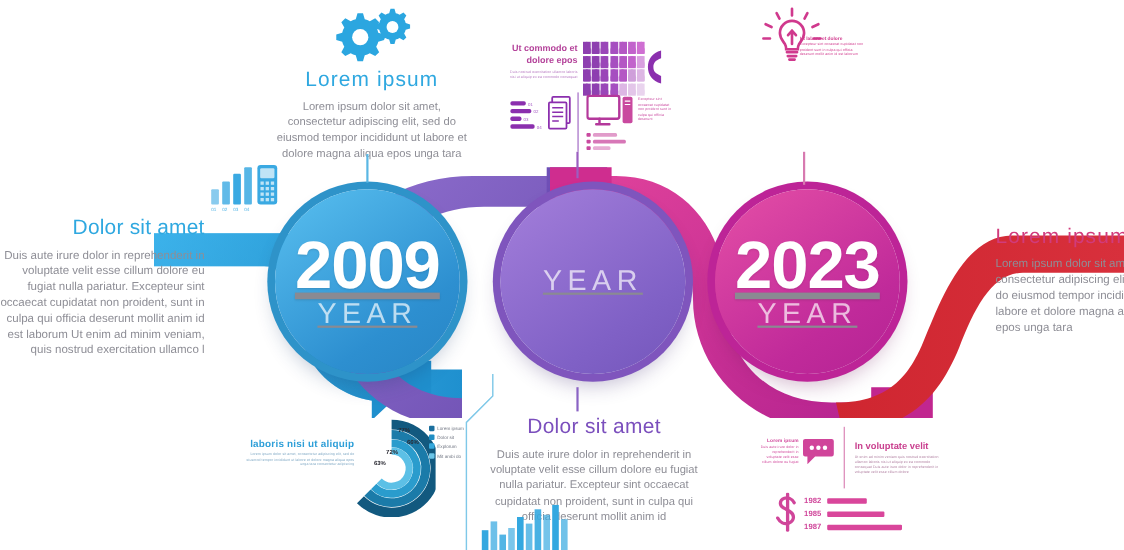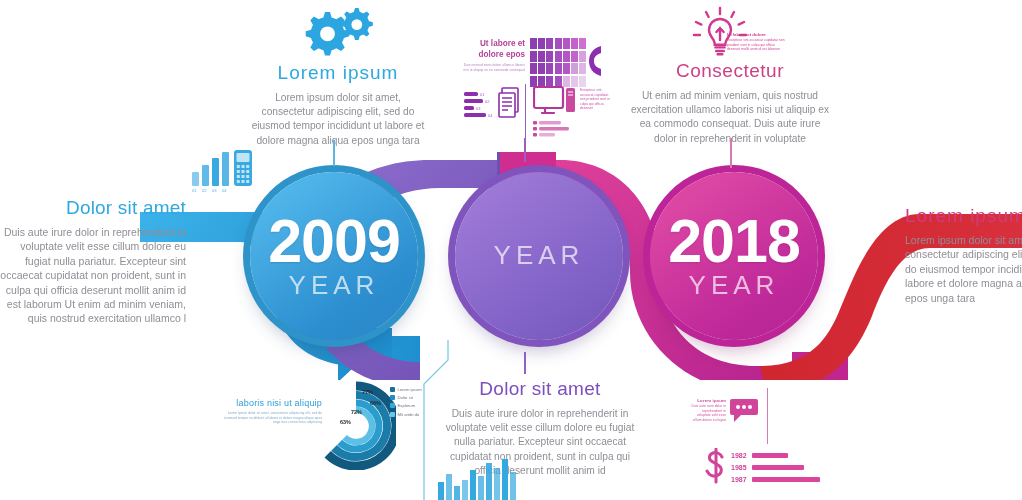--- a/index.html
+++ b/index.html
@@ -40,34 +40,34 @@
   .micro-title { font-size:4.4px; font-weight:700; line-height:6px; }
 
   
   .mini-h { font-size:8.2px; font-weight:600; line-height:11px; color:#b4429a; }
   .person { width:7px; height:11px; display:inline-block; margin:0 1.2px 1.5px 0; position:relative; }
   .person::before{ content:""; position:absolute; left:1.6px; top:0; width:3.8px; height:3.8px; border-radius:50%; background:inherit; }
   .person::after { content:""; position:absolute; left:0; top:4.4px; width:7px; height:6.6px;
                    border-radius:3.2px 3.2px 1px 1px; background:inherit; }
 
   
-  .donut-title { font-size:9px; font-weight:400; color:#2e9fd8; letter-spacing:.2px; }
+  .donut-title { font-size:9px; font-weight:700; color:#2e9fd8; letter-spacing:.2px; }
   .pct { font-size:5.4px; font-weight:700; color:#2a2a33; }
   .lg-row { display:flex; align-items:center; gap:2.5px; margin-bottom:3.2px; }
   .lg-sw { width:5px; height:5px; border-radius:1px; }
   .lg-tx { font-size:4.2px; color:#6f7480; }
 
   
   .year-num { font-family:"Liberation Sans", sans-serif; font-weight:700;
               font-size:61px; color:#fff; letter-spacing:-1px; line-height:1;
               text-shadow:0 1px 2px rgba(0,0,0,.12); }
   .year-lab { font-size:26px; letter-spacing:5px; color:rgba(255,255,255,.68); font-weight:300; margin-top:-2px;}
 
   .circle { border-radius:50%; display:flex; flex-direction:column;
-            align-items:center; justify-content:center; }
+            align-items:center; justify-content:center;text-decoration:underline; }
 
   
   .yr-lbl { font-size:7px; font-weight:700; color:#d0459a; line-height:9.5px; }
   .bar-pink { height:5px; background:#d9469b; border-radius:1px; }
   .cap { font-size:8.5px; font-weight:700; color:#c93f8e; }
 </style>
 </head>
 <body>
 
 <div class="stage">
@@ -132,21 +132,21 @@
 
   <div class="abs circle" style="left:455px;top:172px;width:168px;height:168px;
               background:linear-gradient(145deg,#a47fdb 0%,#8061c6 70%,#7456bb 100%);
               box-shadow:0 0 0 7px #7f55bd, 0 10px 18px rgba(60,40,110,.30);">
     <div class="year-lab">YEAR</div>
   </div>
 
   <div class="abs circle" style="left:650px;top:172px;width:168px;height:168px;
               background:linear-gradient(145deg,#e54fa6 0%,#c02a9a 70%,#b52394 100%);
               box-shadow:0 0 0 7px #bd2497, 0 10px 18px rgba(110,20,90,.30);">
-    <div class="year-num">2018</div>
+    <div class="year-num">2023</div>
     <div class="year-lab">YEAR</div>
   </div>
 
   <div class="abs" id="left-block">
     <div class="side-title">Dolor sit amet</div>
     <div class="side-body">Duis aute irure dolor in reprehenderit in voluptate velit esse cillum dolore eu fugiat nulla pariatur. Excepteur sint occaecat cupidatat non proident, sunt in culpa qui officia deserunt mollit anim id est laborum Ut enim ad minim veniam, quis nostrud exercitation ullamco l</div>
   </div>
 
   <div class="abs" id="right-block">
     <div class="side-title">Lorem  ipsum</div>
@@ -174,28 +174,24 @@
       <path d="M25.4 41.4 l9.2 0 M26.2 45 l7.6 0 M27.6 48.2 l4.8 0"></path>
       <path d="M30 2 l0 6 M16 6 l2.6 5 M44 6 l-2.6 5 M6 16 l5.4 2.6 M54 16 l-5.4 2.6 M4 29 l6 0 M56 29 l-6 0"></path>
       <path d="M30 22 l0 12 M26.4 26 l3.6-4 3.6 4"></path>
     </g>
   </svg>
   <div class="abs" style="left:727px;top:32px;width:58px;color:#d0398d;">
     <div class="micro-title">Ut labore et dolore</div>
     <div class="micro">Excepteur sint occaecat cupidatat non proident sunt in culpa qui officia deserunt mollit anim id est laborum</div>
   </div>
 
-  <div class="abs feat" id="feat-bulb">
-    <div class="feat-title">Consectetur</div>
-    <div class="feat-body">Ut enim ad minim veniam, quis nostrud exercitation ullamco laboris nisi ut aliquip ex ea commodo consequat. Duis aute irure dolor in reprehenderit in voluptate</div>
-  </div>
   <div class="abs stem" style="left:730px;top:138px;height:30px;background:#d77ab0;"></div>
 
   <div class="abs" style="left:463px;top:38px;width:62px;text-align:right;">
-    <div class="mini-h">Ut labore et</div>
+    <div class="mini-h">Ut commodo et</div>
     <div class="mini-h">dolore epos</div>
     <div class="micro" style="color:#b77ac2;margin-top:3px;">Duis nostrud exercitation ullamco laboris nisi ut aliquip ex ea commodo consequat</div>
   </div>
 
   <div class="abs" style="left:530px;top:38px;width:62px;line-height:0;">
     <span class="person" style="background:#8e3fb0"></span><span class="person" style="background:#8e3fb0"></span><span class="person" style="background:#9a46b8"></span><span class="person" style="background:#a64fc0"></span><span class="person" style="background:#b457c4"></span><span class="person" style="background:#c263cc"></span><span class="person" style="background:#cf6fd2"></span>
     <span class="person" style="background:#8e3fb0"></span><span class="person" style="background:#8e3fb0"></span><span class="person" style="background:#9a46b8"></span><span class="person" style="background:#a64fc0"></span><span class="person" style="background:#b457c4"></span><span class="person" style="background:#c263cc"></span><span class="person" style="background:#d9a0e0"></span>
     <span class="person" style="background:#8e3fb0"></span><span class="person" style="background:#8e3fb0"></span><span class="person" style="background:#9a46b8"></span><span class="person" style="background:#a64fc0"></span><span class="person" style="background:#b457c4"></span><span class="person" style="background:#cf9fda"></span><span class="person" style="background:#ddb6e4"></span>
     <span class="person" style="background:#8e3fb0"></span><span class="person" style="background:#8e3fb0"></span><span class="person" style="background:#9a46b8"></span><span class="person" style="background:#a64fc0"></span><span class="person" style="background:#ddb6e4"></span><span class="person" style="background:#e3c6e9"></span><span class="person" style="background:#e9d4ee"></span>
   </div>
@@ -353,20 +349,24 @@
     <path d="M3 1 L27 1 a2 2 0 0 1 2 2 L29 15 a2 2 0 0 1-2 2 L12 17 L5 24 L5 17 L3 17 a2 2 0 0 1-2-2 L1 3 a2 2 0 0 1 2-2 Z" fill="#d0459a"></path>
     <g fill="#fff">
         <circle cx="9" cy="9" r="2"></circle>
         <circle cx="15" cy="9" r="2"></circle>
         <circle cx="21" cy="9" r="2"></circle>
       </g>
   </svg>
 
   <div class="abs" style="left:767px;top:388px;width:1.4px;height:56px;background:#d77ab0;"></div>
 
+  <div class="abs" style="left:777px;top:400px;width:80px;">
+    <div class="cap">In voluptate velit</div>
+    <div class="micro" style="margin-top:3px;color:#b07fa0;">Ut enim ad minim veniam quis nostrud exercitation ullamco laboris nisi ut aliquip ex ea commodo consequat Duis aute irure dolor in reprehenderit in voluptate velit esse cillum dolore</div>
+  </div>
 
   <svg class="abs" style="left:705px;top:448px;width:22px;height:44px;" viewBox="0 0 22 44">
     <g stroke="#d0459a" stroke-width="3" fill="none" stroke-linecap="round">
       <path d="M17 9 C15 5 11 4 8 5 C3.5 6.5 3 12 8 14 L13 17 C18 20 17 26 12 27.5 C8 29 4 27 2 23"></path>
       <path d="M11 1 L11 34"></path>
     </g>
   </svg>
 
   <div class="abs" style="left:731px;top:451px;">
     <div style="display:flex;align-items:center;gap:5px;margin-bottom:2.5px;">

